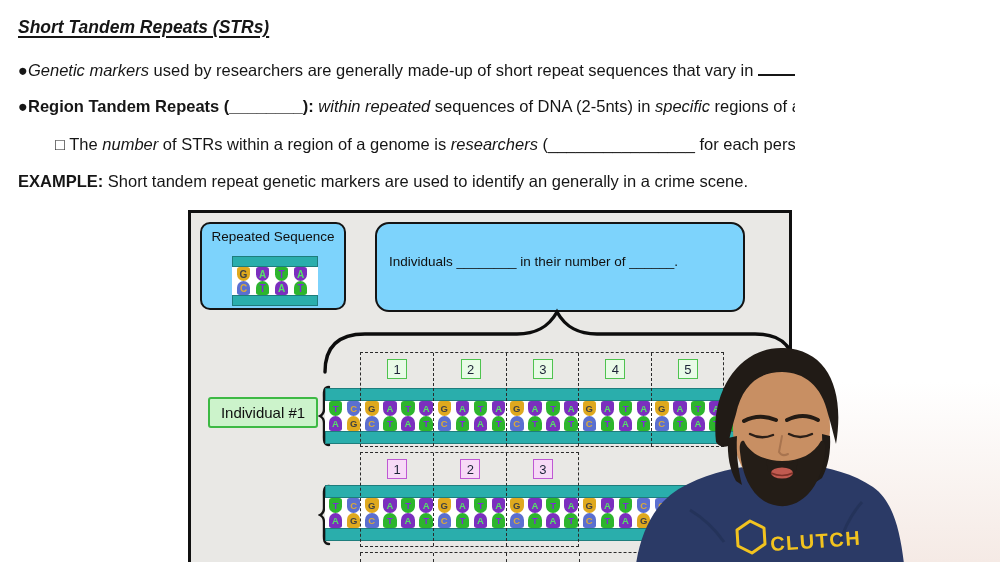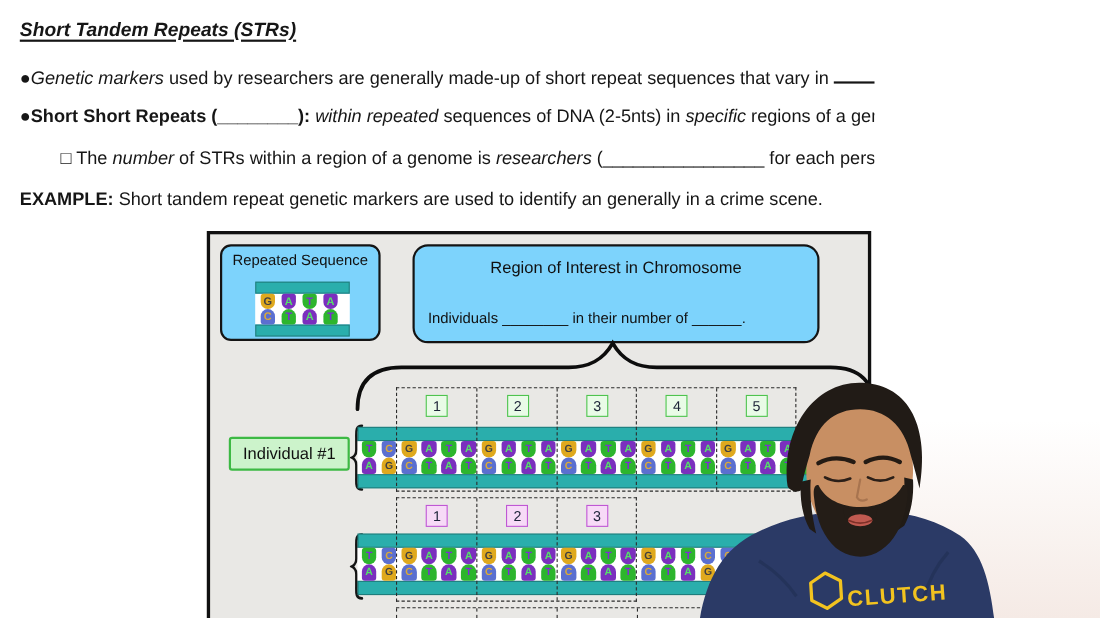--- a/index.html
+++ b/index.html
@@ -60,21 +60,21 @@
 <body>
 
 <div class="tline ttl" style="left:18px;top:17px;">Short Tandem Repeats (STRs)</div>
 
 <div class="tline" style="left:18px;top:60px;">
   <span>●</span><span class="i">Genetic markers</span><span> used by researchers are generally made-up of short repeat sequences that vary in </span><span class="blankline"></span><span>.</span>
 </div>
 <div class="handwrite">number</div>
 
 <div class="tline" style="left:18px;top:97px;">
-  <span class="b">●Short Short Repeats (________): </span><span class="i">within repeated</span><span> sequences of DNA (2-5nts) in </span><span class="i">specific</span><span> regions of a genome.</span>
+  <span class="b">●Region Tandem Repeats (________): </span><span class="i">within repeated</span><span> sequences of DNA (2-5nts) in </span><span class="i">specific</span><span> regions of a genome.</span>
 </div>
 
 <div class="tline" style="left:55px;top:135px;">
   <span>□ The </span><span class="i">number</span><span> of STRs within a region of a genome is </span><span class="i">researchers</span><span> (________________ for each person).</span>
 </div>
 
 <div class="tline" style="left:18px;top:172px;">
   <span class="b">EXAMPLE:</span><span> Short tandem repeat genetic markers are used to identify an generally in a crime scene.</span>
 </div>
 
@@ -93,21 +93,20 @@
         <div class="blk topb" style="left: 24px; top: 11px; width: 13px; height: 14px; background: rgb(123, 47, 190); color: rgb(85, 226, 104); font-size: 10px;">A</div>
         <div class="blk botb" style="left: 24px; top: 25px; width: 13px; height: 14px; background: rgb(45, 181, 45); color: rgb(125, 43, 216); font-size: 10px;">T</div>
         <div class="blk topb" style="left: 43px; top: 11px; width: 13px; height: 14px; background: rgb(45, 181, 45); color: rgb(125, 43, 216); font-size: 10px;">T</div>
         <div class="blk botb" style="left: 43px; top: 25px; width: 13px; height: 14px; background: rgb(123, 47, 190); color: rgb(85, 226, 104); font-size: 10px;">A</div>
         <div class="blk topb" style="left: 62px; top: 11px; width: 13px; height: 14px; background: rgb(123, 47, 190); color: rgb(85, 226, 104); font-size: 10px;">A</div>
         <div class="blk botb" style="left: 62px; top: 25px; width: 13px; height: 14px; background: rgb(45, 181, 45); color: rgb(125, 43, 216); font-size: 10px;">T</div>
       </div>
   </div>
 
   <div class="wbox regionbox">
-    <div class="region-title">Region of Interest in Chromosome</div>
     <div class="region-sub">Individuals ________ in their number of ______.</div>
   </div>
 
   <svg class="abs" style="left:130px;top:95px;" width="478" height="72" viewBox="0 0 478 72">
     <path d="M4,64 C4,40 16,26 44,26 L196,26 C214,26 227,20 236,4 C245,20 258,26 276,26 L434,26 C462,26 474,40 474,66" fill="none" stroke="#0d0d0d" stroke-width="3.4" stroke-linecap="round"></path>
   </svg>
 
   <div class="indlabel" id="ind1-label" style="left: 17px; top: 184px; width: 110px; height: 31px; background: rgb(204, 243, 203); border-color: rgb(61, 185, 68);">Individual #1</div>
   <svg class="abs" style="left:127px;top:172px;" width="13" height="62" viewBox="0 0 13 62">
     <path d="M11,2 C5,2 6,8 6,13 L6,24 C6,29 2,31 2,31 C2,31 6,33 6,38 L6,49 C6,54 5,60 11,60" fill="none" stroke="#151515" stroke-width="2.4" stroke-linecap="round"></path>

